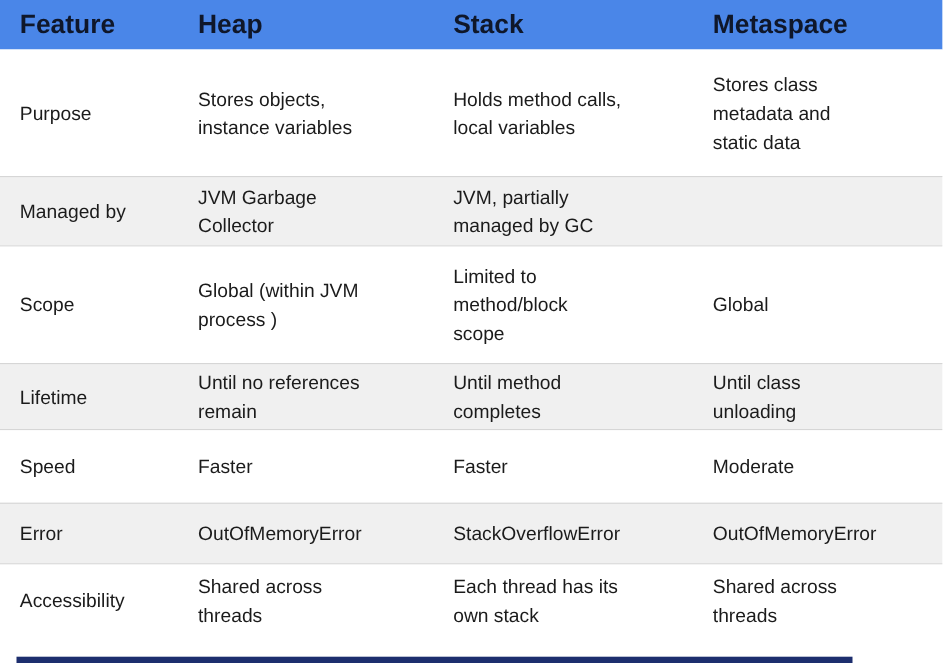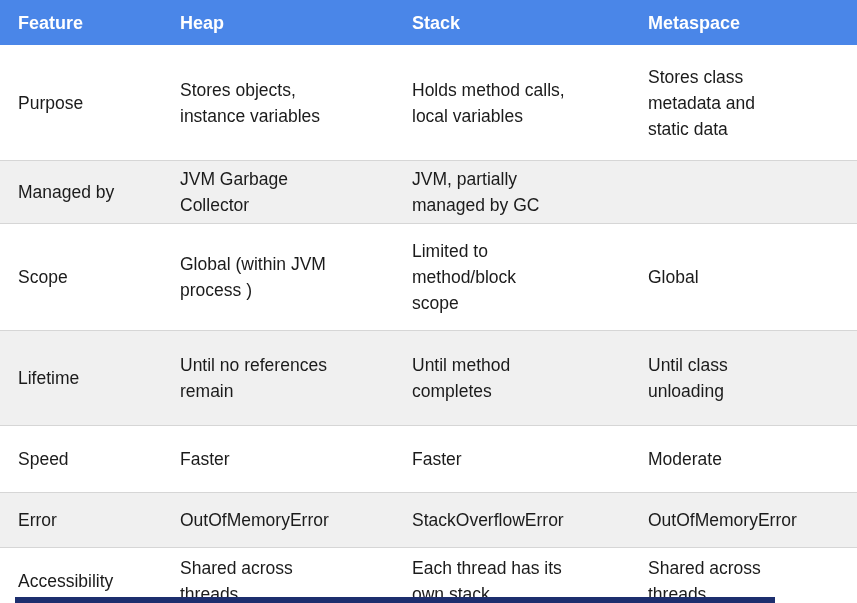--- a/index.html
+++ b/index.html
@@ -29,32 +29,32 @@
     display: flex;
     align-items: center;
     padding-left: 18px;
     padding-right: 12px;
     font-size: 17.5px;
     line-height: 26px;
     white-space: pre-line;
     color: #1b1b1b;
   }
   .row.header .cell {
-    color: #ffffff;
+    color: #0f172a;
     font-weight: bold;
-    font-size: 18px;
+    font-size: 24px;
     white-space: nowrap;
   }
   .row.data { background: #ffffff; border-top: 1px solid #d6d6d6; }
   .row.data.first { border-top: none; }
   .row.data.alt { background: #f0f0f0; }
   .r-purpose       { height: 115px; }
   .r-managed       { height: 63px; }
   .r-scope         { height: 107px; }
-  .r-lifetime      { height: 95px; }
+  .r-lifetime      { height: 60px; }
   .r-speed         { height: 67px; }
   .r-error         { height: 55px; }
   .r-accessibility { height: 66px; }
   .bottom-bar {
     position: absolute;
     left: 15px;
     bottom: 0;
     width: 760px;
     height: 6px;
     background: #1d2e6e;

